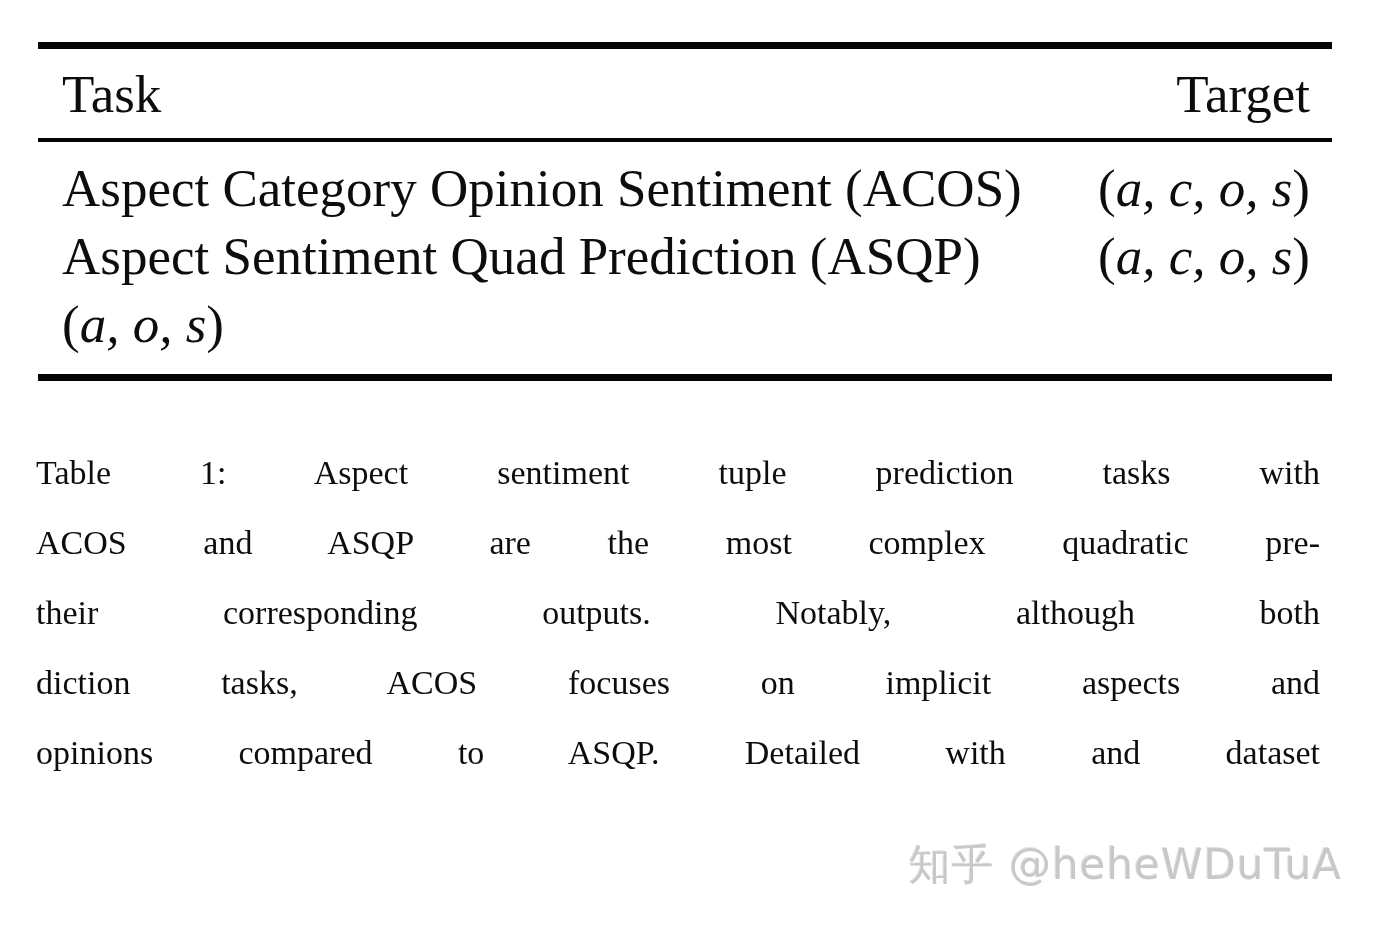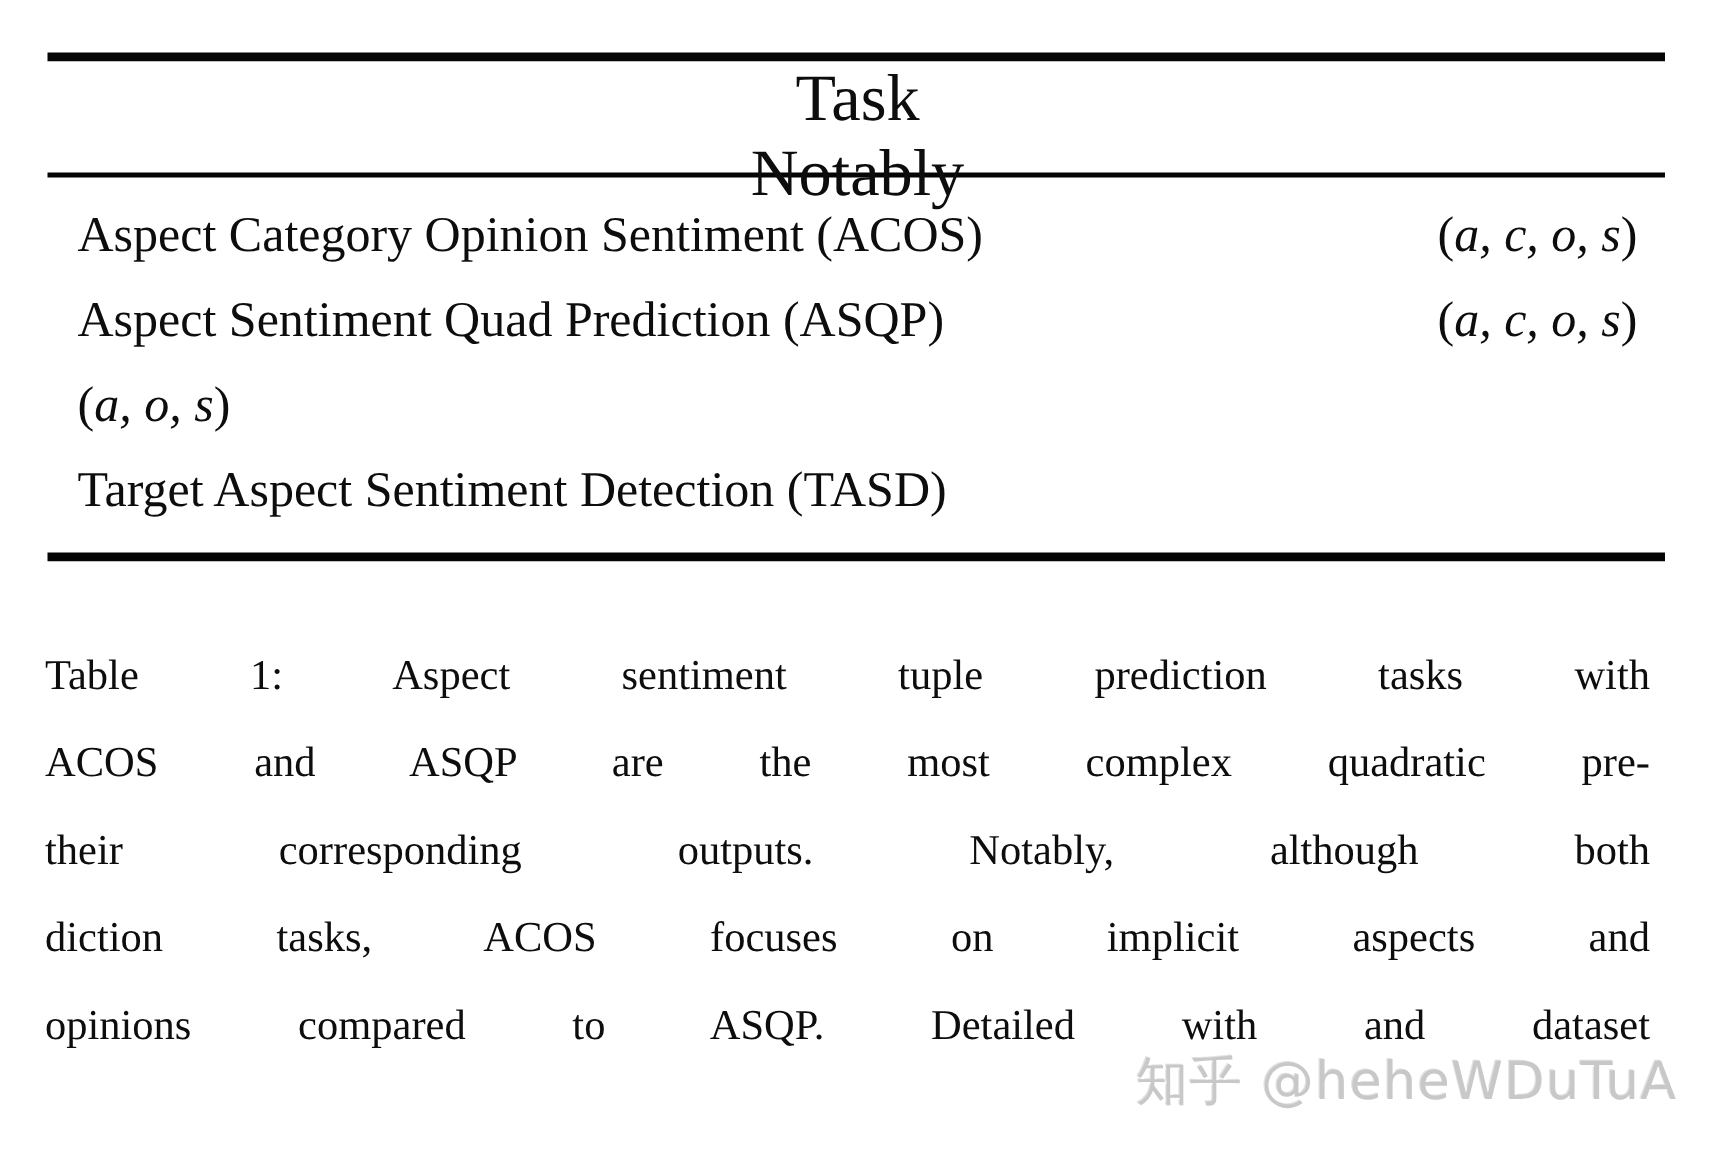--- a/index.html
+++ b/index.html
@@ -17,29 +17,28 @@
   .tbl { margin: 42px 44px 0 38px; }
   .rule-thick { height: 7px; background: #050505; }
   .rule-thin  { height: 4px; background: #050505; }
   .thead-row {
     display: flex;
     justify-content: space-between;
     align-items: center;
     height: 89px;
     padding: 0 22px 0 24px;
     font-size: 53px;
-    flex-direction: column;
   }
   .tbody { padding: 12px 22px 16px 24px; }
   .trow {
     display: flex;
     justify-content: space-between;
     align-items: baseline;
     line-height: 68px;
-    font-size: 40px;
+    font-size: 53px;
     white-space: nowrap;
   }
   .task-cell { text-align: left; }
   .tuple { text-align: left; }
   .mvar { font-style: italic; }
   .paren { font-style: normal; }
 
   
   .caption {
     margin: 57px 56px 0 36px;
@@ -73,21 +72,21 @@
 </head>
 <body>
 
 <div class="page">
 
   <div class="tbl">
     <div class="rule-thick"></div>
 
     <div class="thead-row">
       <span>Task</span>
-      <span>Notably</span>
+      <span>Target</span>
     </div>
 
     <div class="rule-thin"></div>
 
     <div class="tbody">
 
       <div class="trow">
         <span class="task-cell">Aspect Category Opinion Sentiment (ACOS)</span>
         <span class="tuple"><span class="paren">(</span><span class="mvar">a, c, o, s</span><span class="paren">)</span></span>
       </div>
@@ -95,21 +94,20 @@
       <div class="trow">
         <span class="task-cell">Aspect Sentiment Quad Prediction (ASQP)</span>
         <span class="tuple"><span class="paren">(</span><span class="mvar">a, c, o, s</span><span class="paren">)</span></span>
       </div>
 
       <div class="trow">
         <span class="tuple"><span class="paren">(</span><span class="mvar">a, o, s</span><span class="paren">)</span></span>
       </div>
 
       <div class="trow">
-        <span class="task-cell">Target Aspect Sentiment Detection (TASD)</span>
       </div>
 
     </div>
 
     <div class="rule-thick"></div>
   </div>
 
   <div class="caption">
     <div class="cap-line justify">Table 1: Aspect sentiment tuple prediction tasks with</div>
     <div class="cap-line justify">ACOS and ASQP are the most complex quadratic pre-</div>

